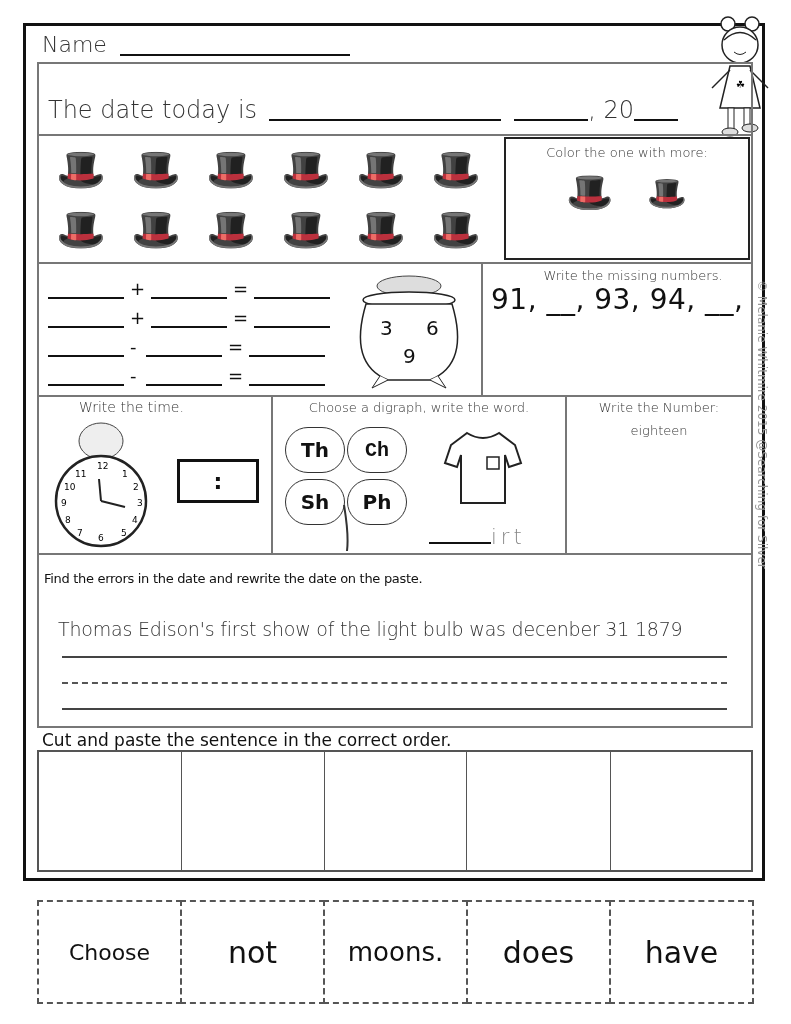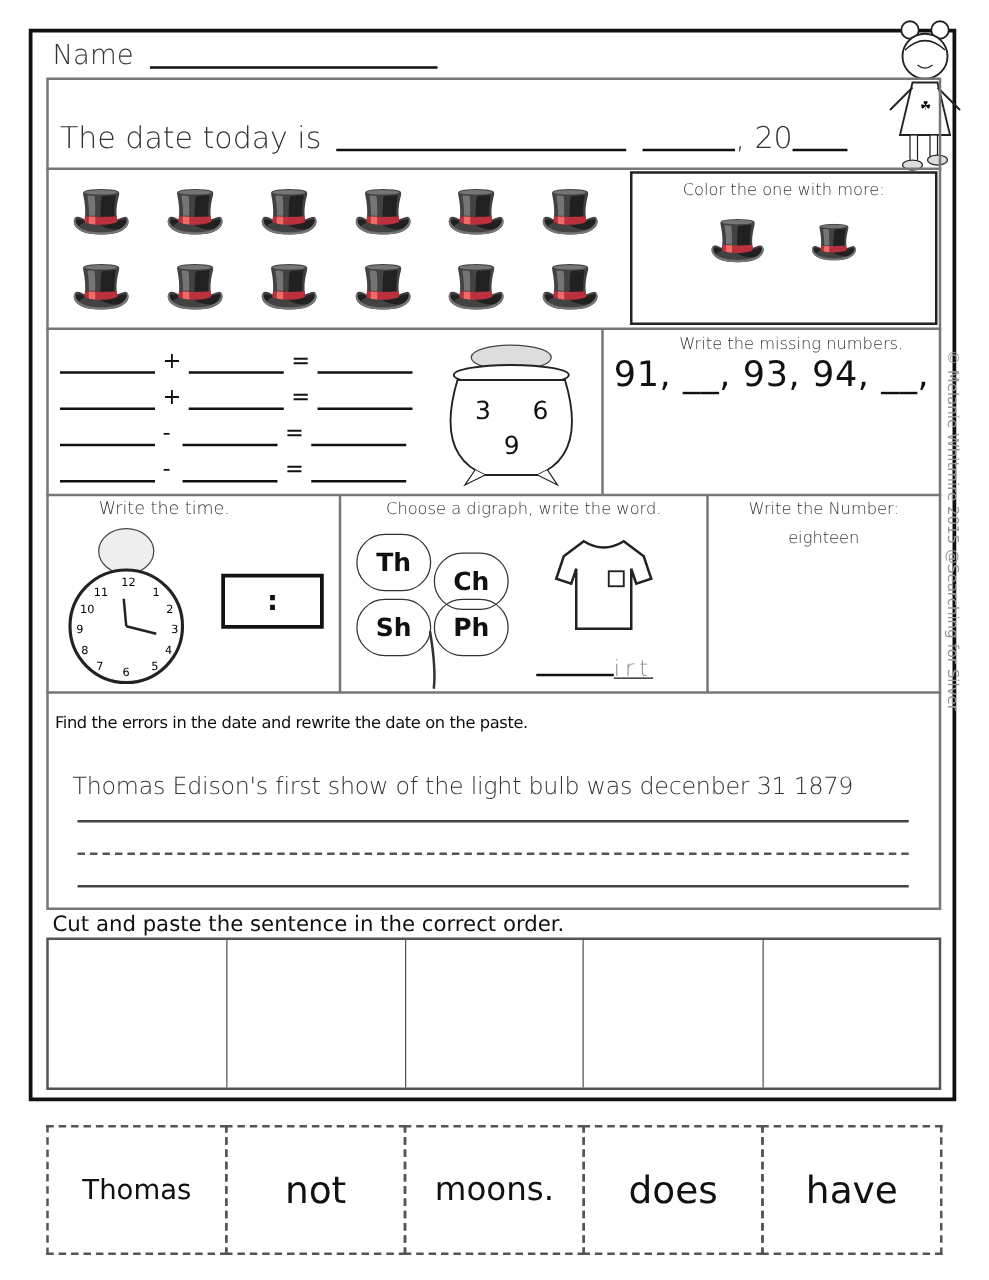--- a/index.html
+++ b/index.html
@@ -154,29 +154,29 @@
   </div>
 </div>
 
 <div class="abs" style="left:273px; top:397px; width:292px; height:156px;">
   <div class="thin" style="text-align:center; font-size:13px; margin-top:3px;">Choose a digraph, write the word.</div>
   <div class="abs" style="left:8px; top:28px; width:126px; height:126px;">
     <svg class="abs" width="126" height="126">
         <path d="M63 80 Q68 110 66 126" stroke="#333" fill="none" stroke-width="2"></path>
       </svg>
     <div class="abs" style="left:4px;top:2px;width:58px;height:44px;border:1.5px solid #333;border-radius:28px;display:flex;align-items:center;justify-content:center;font-weight:bold;font-size:20px;">Th</div>
-    <div class="abs" style="left:66px;top:17px;width:58px;height:44px;border:1.5px solid #333;border-radius:28px;display:flex;align-items:center;justify-content:center;font-weight:bold;font-size:20px;">Ch</div>
+    <div class="abs" style="left:66px;top:2px;width:58px;height:44px;border:1.5px solid #333;border-radius:28px;display:flex;align-items:center;justify-content:center;font-weight:bold;font-size:20px;font-family:Liberation Mono, monospace;">Ch</div>
     <div class="abs" style="left:4px;top:54px;width:58px;height:44px;border:1.5px solid #333;border-radius:28px;display:flex;align-items:center;justify-content:center;font-weight:bold;font-size:20px;">Sh</div>
     <div class="abs" style="left:66px;top:54px;width:58px;height:44px;border:1.5px solid #333;border-radius:28px;display:flex;align-items:center;justify-content:center;font-weight:bold;font-size:20px;">Ph</div>
   </div>
   <svg class="abs" style="left:170px; top:30px;" width="80" height="80">
     <path d="M24 6 L8 18 L2 36 L14 40 L18 28 L18 76 L62 76 L62 28 L66 40 L78 36 L72 18 L56 6 Q40 16 24 6 Z" fill="#fff" stroke="#222" stroke-width="2"></path>
     <rect x="44" y="30" width="12" height="12" fill="#fff" stroke="#222" stroke-width="1.5"></rect>
   </svg>
-  <div class="abs" style="left:156px; top:128px; font-size:18px;text-decoration:underline;">
+  <div class="abs" style="left:156px; top:128px; font-size:21px;">
     <span class="blank" style="width:62px;"></span><span style="color:#888; letter-spacing:4px; font-weight:300;">irt</span>
   </div>
 </div>
 
 <div class="abs" style="left:567px; top:397px; width:184px;">
   <div class="thin" style="text-align:center; font-size:13px; margin-top:3px;">Write the Number:</div>
   <div class="thin" style="text-align:center; font-size:13px; margin-top:8px;">eighteen</div>
 </div>
 
 <div class="abs" style="left:44px; top:571px; font-size:13px; letter-spacing:-0.3px;">Find the errors in the date and rewrite the date on the paste.</div>
@@ -188,21 +188,21 @@
 <div class="abs" style="left:42px; top:730px; font-size:17px;">Cut and paste the sentence in the correct order.</div>
 <div class="abs box" style="left:37px; top:750px; width:716px; height:122px; border-color:#555;">
   <div class="paste-cell" style="left:0; top:0; width:143px; height:118px;"></div>
   <div class="paste-cell" style="left:143px; top:0; width:143px; height:118px;"></div>
   <div class="paste-cell" style="left:286px; top:0; width:142px; height:118px;"></div>
   <div class="paste-cell" style="left:428px; top:0; width:144px; height:118px;"></div>
   <div class="paste-cell" style="left:572px; top:0; width:140px; height:118px; border-right:none;"></div>
 </div>
 
 <div class="cut-cell" style="left:37px; width:145px; font-size:22px;">
-    <span>Thomas</span>
+    <span>Choose</span>
   </div>
 <div class="cut-cell" style="left:180px; width:145px; font-size:30px;">
     <span>not</span>
   </div>
 <div class="cut-cell" style="left:323px; width:145px; font-size:26px;">
     <span>moons.</span>
   </div>
 <div class="cut-cell" style="left:466px; width:145px; font-size:30px;">
     <span>does</span>
   </div>

